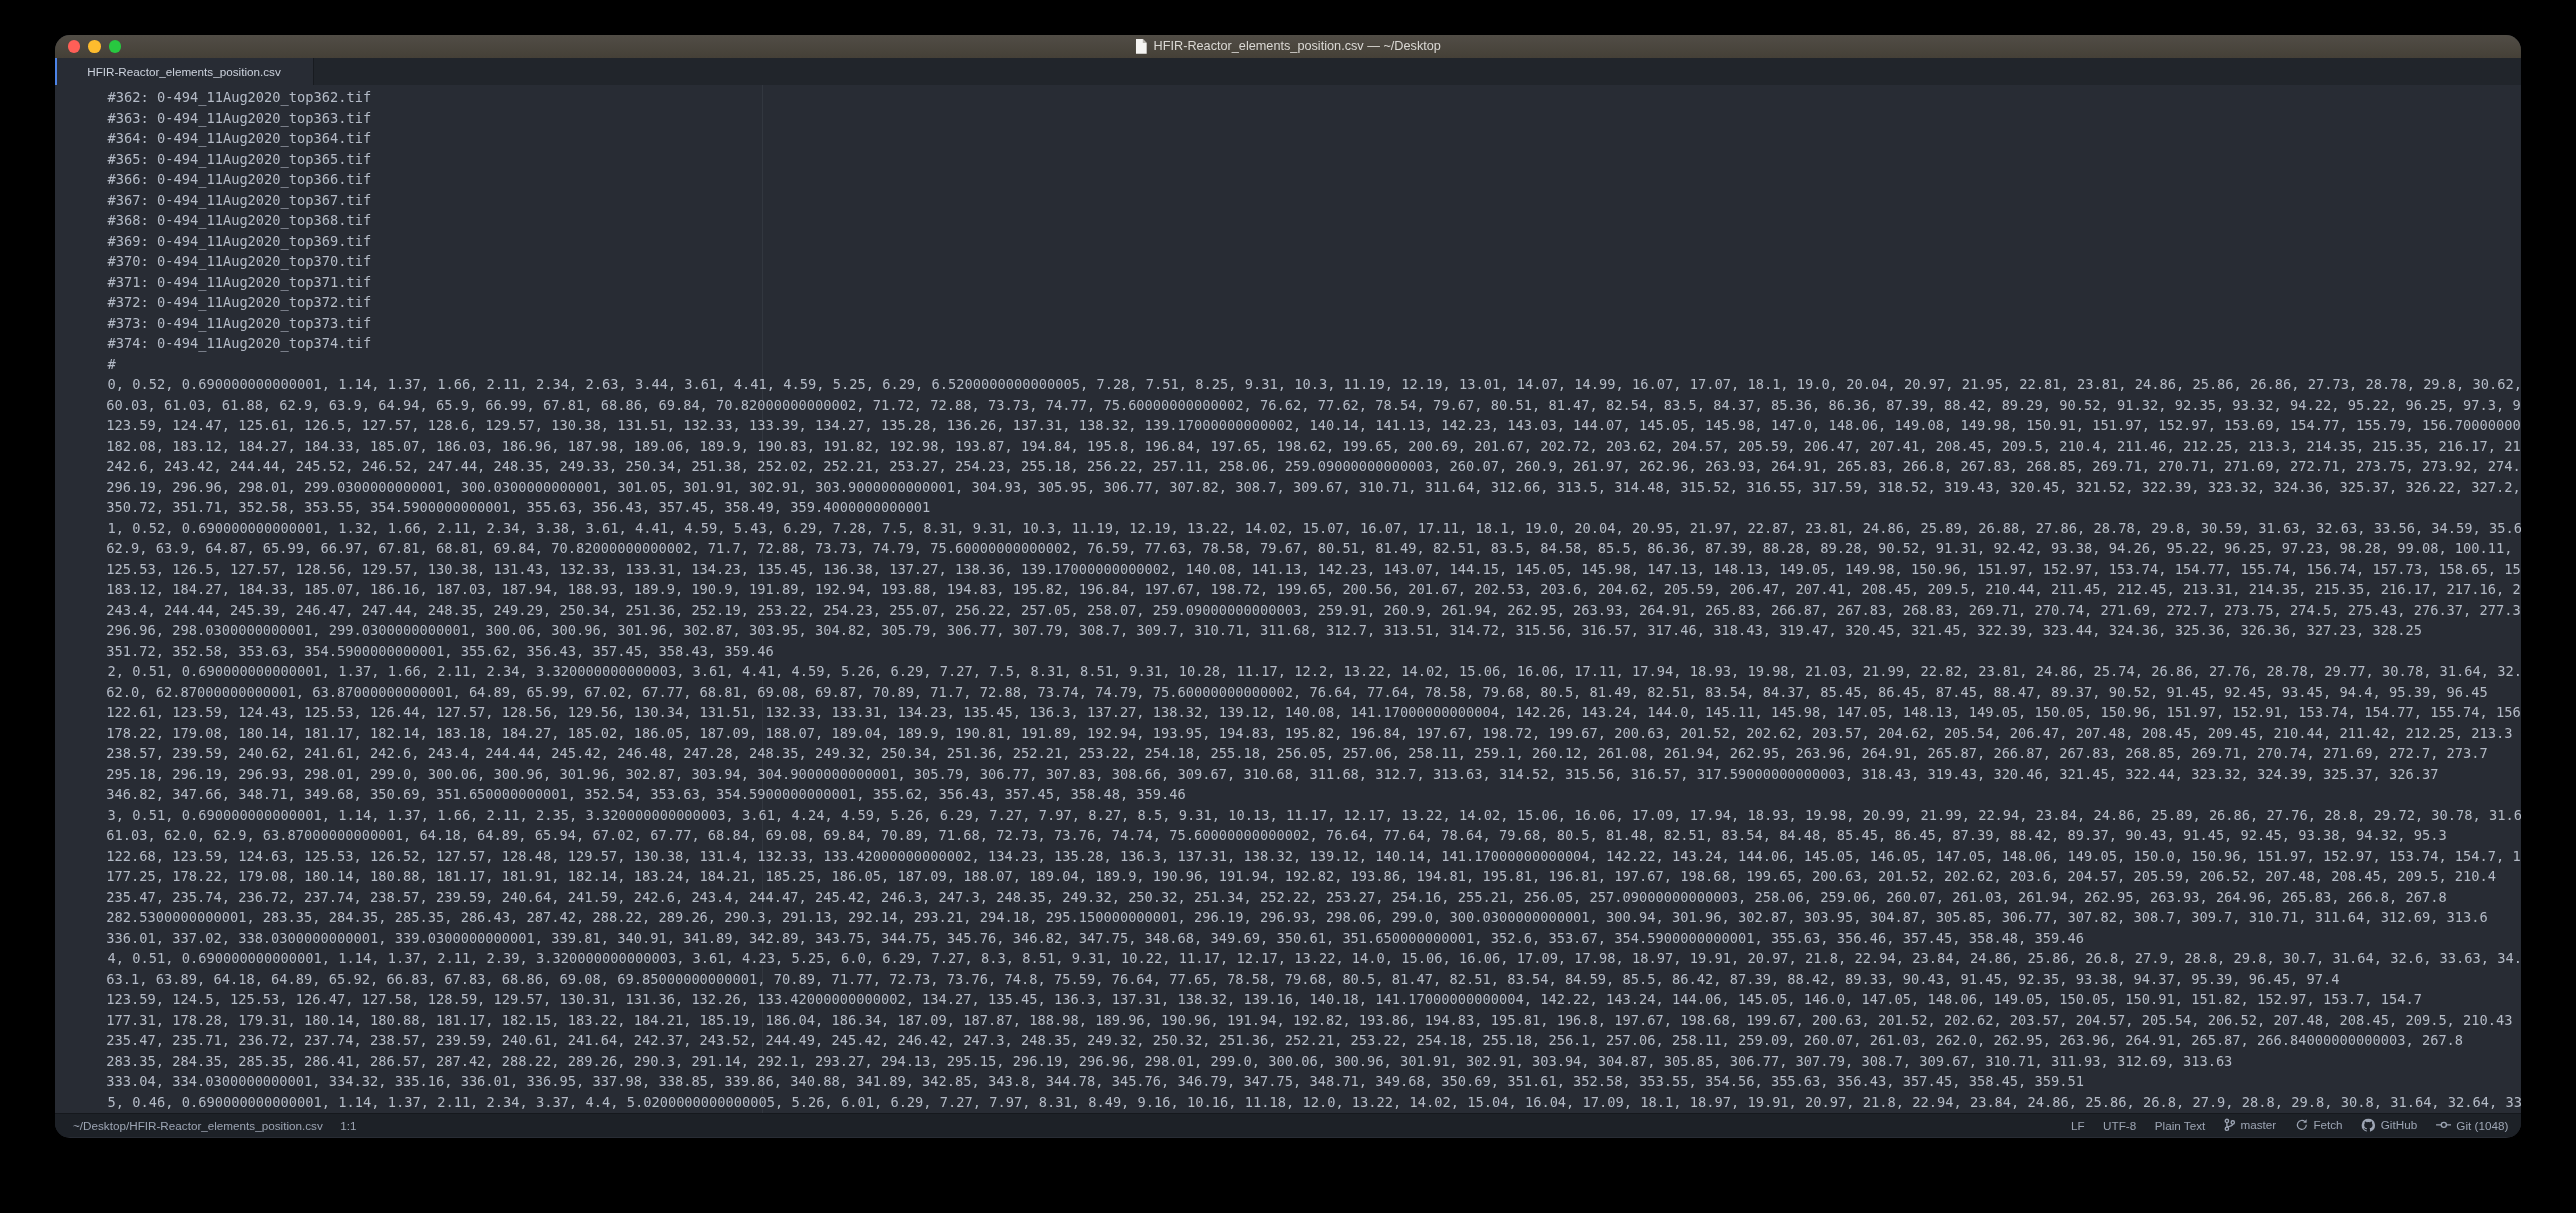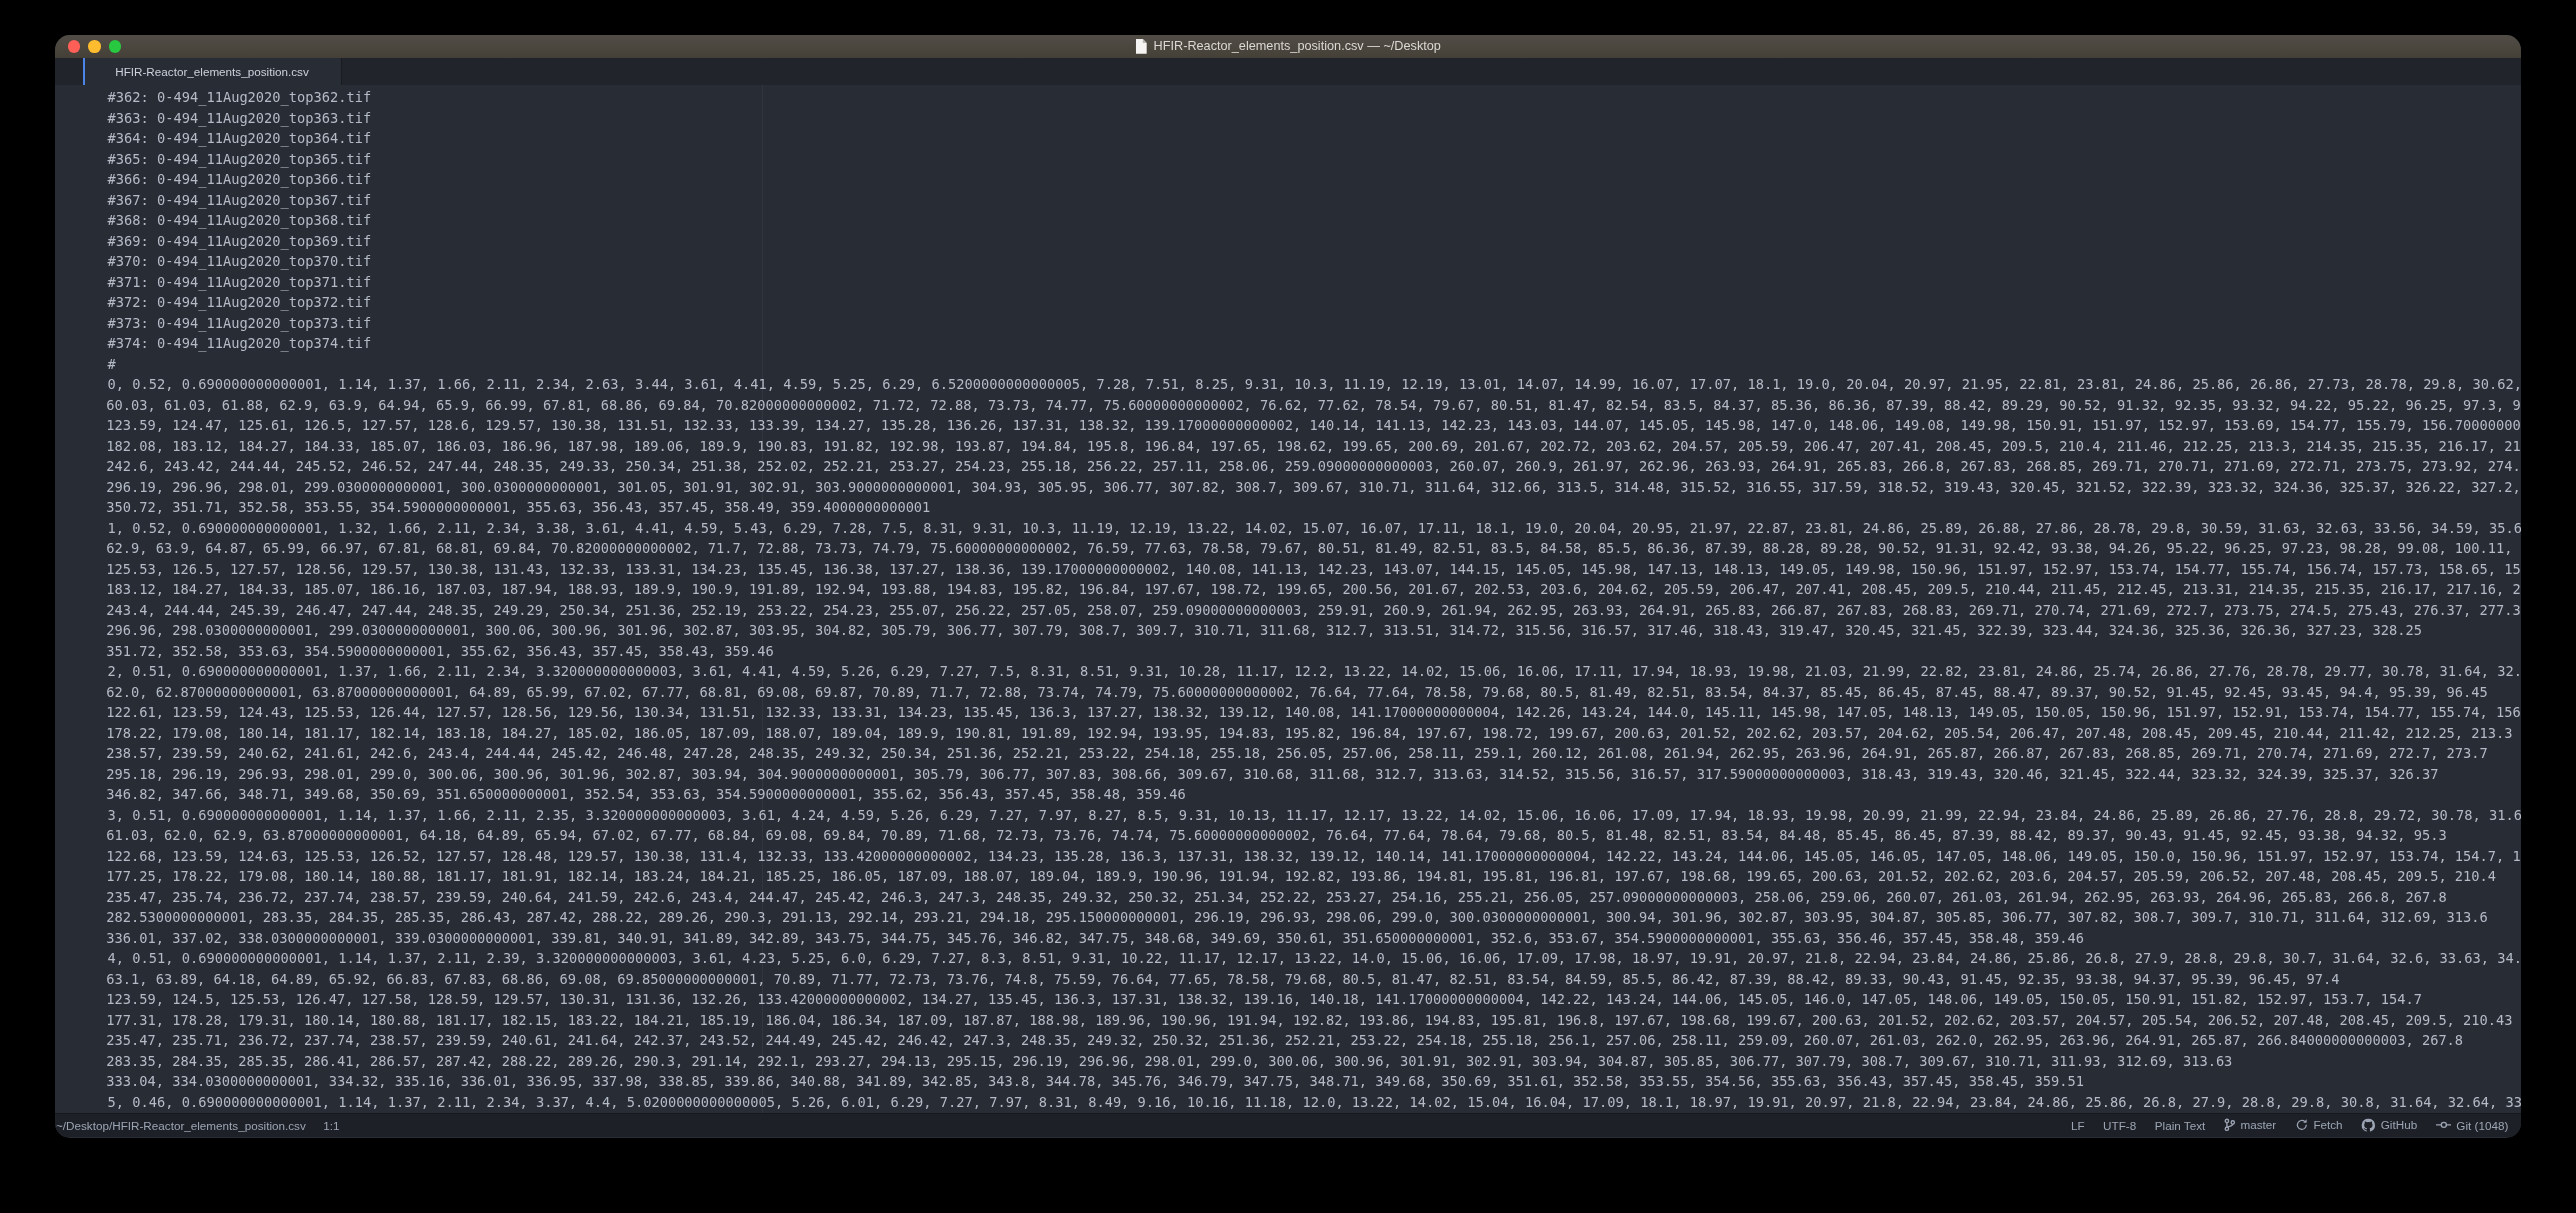--- a/index.html
+++ b/index.html
@@ -7,37 +7,37 @@
   .window{position:absolute;left:55px;top:35px;width:2466px;height:1103px;border-radius:15px;
     overflow:hidden;background:#282c34;box-shadow:0 21.5px 59px rgba(0,0,0,.8);}
   
   .titlebar{height:22.5px;background:linear-gradient(#514d46,#454037);display:flex;align-items:center;
     justify-content:center;position:relative;}
   .lights{position:absolute;left:12.7px;top:0;height:100%;display:flex;align-items:center;gap:7.8px;}
   .light{width:12.7px;height:12.7px;border-radius:50%;border:none;padding:0;}
   .title{font-size:12.7px;color:#dbd9d5;display:flex;align-items:center;gap:6.8px;font-weight:500;}
   .doc-icon{display:inline-block;line-height:0;}
   
-  .tabbar{height:27px;background:#21252b;display:flex;padding-left:28px;}
+  .tabbar{height:27px;background:#21252b;display:flex;}
   .tab{width:258px;background:#282c34;color:#ccd2dd;font-size:11.7px;display:flex;align-items:center;
     justify-content:center;position:relative;border-right:1px solid #181b20;cursor:default;}
   .tab-accent{position:absolute;left:0;top:0;bottom:0;width:2px;background:#4d84e8;}
   
   .editor{position:relative;height:1028px;overflow:hidden;background:#282c34;
     font-family:"DejaVu Sans Mono","Liberation Mono",monospace;font-size:13.7px;line-height:20.5px;}
   .wrap-guide{position:absolute;left:707px;top:0;bottom:0;width:1px;background:#32373f;}
   .rows{position:relative;padding-top:2.9px;}
   .row{display:flex;height:20.5px;white-space:pre;overflow:hidden;width:100%;}
   .gut{flex:0 0 23.5px;margin-left:6.8px;text-align:right;color:#4c5466;margin-top:46px;}
   .gut.dot{color:#454d5c;}
   .code{flex:0 0 auto;margin-left:21px;color:#b4bbc7;}
   
   .statusbar{height:23.5px;background:#1d2127;border-top:1px solid #15181d;display:flex;
     align-items:center;color:#9da5b4;font-size:11.7px;}
-  .sb-left{display:flex;align-items:center;padding-left:1px;gap:17.6px;}
+  .sb-left{display:flex;align-items:center;padding-left:18px;gap:17.6px;}
   .sb-right{margin-left:auto;display:flex;align-items:center;gap:18.6px;padding-right:12.7px;}
   .sb-item{display:flex;align-items:flex-start;gap:4.9px;cursor:default;}
   .sb-item svg{display:block;}
   .icon-stroke{stroke:#9da5b4;fill:none;stroke-width:1.4;}
   .icon-fill{fill:#9da5b4;}
 </style>
 </head>
 <body>
 
 <div class="window">

